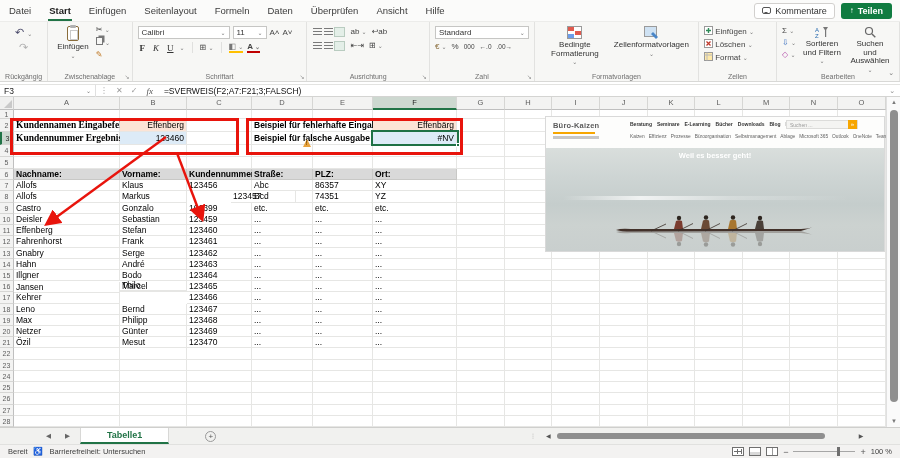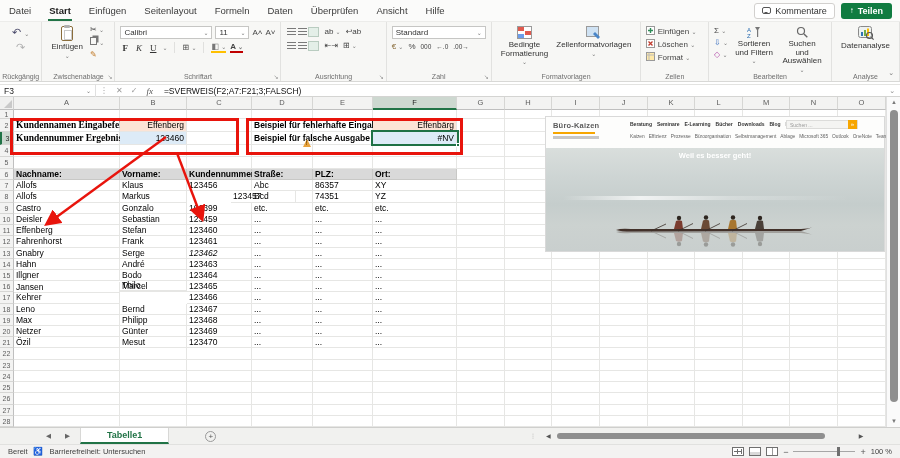--- a/index.html
+++ b/index.html
@@ -337,34 +337,20 @@
         <svg class="svgico" width="12" height="12" viewBox="0 0 12 12">
           <circle cx="5" cy="5" r="3.5" fill="none" stroke="#666" stroke-width="1.2"></circle>
           <line x1="8" y1="8" x2="11.3" y2="11.3" stroke="#666" stroke-width="1.4"></line>
         </svg>
         <span class="lbl">Suchen und Auswählen</span>
         <span class="chev">⌄</span>
       </div>
       <div class="rg-label">Bearbeiten</div>
     </div>
 
-    <div class="rg" style="width:70px;justify-content:center;">
-      <div class="bigbtn">
-        <svg class="svgico" width="16" height="14" viewBox="0 0 16 14">
-          <rect x="0.5" y="0.5" width="13" height="11" rx="2" fill="#eef2f0" stroke="#8a8a8a"></rect>
-          <rect x="3" y="6" width="2" height="4" fill="#2e75b6"></rect>
-            <rect x="6" y="4" width="2" height="6" fill="#70ad47"></rect>
-            <rect x="9" y="2.5" width="2" height="7.5" fill="#ffc000"></rect>
-          <circle cx="11.5" cy="9.5" r="3" fill="none" stroke="#555" stroke-width="1.1"></circle>
-          <line x1="13.7" y1="11.7" x2="15.6" y2="13.6" stroke="#555" stroke-width="1.2"></line>
-        </svg>
-        <span class="lbl">Datenanalyse</span>
-      </div>
-      <div class="rg-label">Analyse</div>
-    </div>
 
     <div style="position:absolute;right:6px;bottom:4px;font-size:7px;color:#777;">⌄</div>
   </div>
 
   <div class="fbar">
     <div class="namebox">
       <span>F3</span>
       <span class="chev">⌄</span>
     </div>
     <span class="fb-ico">⋮</span>
@@ -595,21 +581,21 @@
       <div class="cell " style="left: 505px; top: 139.302px; width: 47px; height: 11.217px; line-height: 10.217px;"></div>
       <div class="cell " style="left: 552px; top: 139.302px; width: 48px; height: 11.217px; line-height: 10.217px;"></div>
       <div class="cell " style="left: 600px; top: 139.302px; width: 48px; height: 11.217px; line-height: 10.217px;"></div>
       <div class="cell " style="left: 648px; top: 139.302px; width: 47px; height: 11.217px; line-height: 10.217px;"></div>
       <div class="cell " style="left: 695px; top: 139.302px; width: 48px; height: 11.217px; line-height: 10.217px;"></div>
       <div class="cell " style="left: 743px; top: 139.302px; width: 47px; height: 11.217px; line-height: 10.217px;"></div>
       <div class="cell " style="left: 790px; top: 139.302px; width: 48px; height: 11.217px; line-height: 10.217px;"></div>
       <div class="cell " style="left: 838px; top: 139.302px; width: 48px; height: 11.217px; line-height: 10.217px;"></div>
       <div class="cell tcell hastext" style="left: 14px; top: 150.519px; width: 106px; height: 11.217px; line-height: 10.217px;">Gnabry</div>
       <div class="cell tcell hastext" style="left: 120px; top: 150.519px; width: 67px; height: 11.217px; line-height: 10.217px;">Serge</div>
-      <div class="cell tcell hastext" style="left: 187px; top: 150.519px; width: 65px; height: 11.217px; line-height: 10.217px; font-style: italic;">123462</div>
+      <div class="cell tcell hastext" style="left: 187px; top: 150.519px; width: 65px; height: 11.217px; line-height: 10.217px;">123462</div>
       <div class="cell tcell hastext" style="left: 252px; top: 150.519px; width: 61px; height: 11.217px; line-height: 10.217px;">...</div>
       <div class="cell tcell hastext" style="left: 313px; top: 150.519px; width: 60px; height: 11.217px; line-height: 10.217px;">...</div>
       <div class="cell tcell hastext" style="left: 373px; top: 150.519px; width: 84px; height: 11.217px; line-height: 10.217px;">...</div>
       <div class="cell " style="left: 457px; top: 150.519px; width: 48px; height: 11.217px; line-height: 10.217px;"></div>
       <div class="cell " style="left: 505px; top: 150.519px; width: 47px; height: 11.217px; line-height: 10.217px;"></div>
       <div class="cell " style="left: 552px; top: 150.519px; width: 48px; height: 11.217px; line-height: 10.217px;"></div>
       <div class="cell " style="left: 600px; top: 150.519px; width: 48px; height: 11.217px; line-height: 10.217px;"></div>
       <div class="cell " style="left: 648px; top: 150.519px; width: 47px; height: 11.217px; line-height: 10.217px;"></div>
       <div class="cell " style="left: 695px; top: 150.519px; width: 48px; height: 11.217px; line-height: 10.217px;"></div>
       <div class="cell " style="left: 743px; top: 150.519px; width: 47px; height: 11.217px; line-height: 10.217px;"></div>

